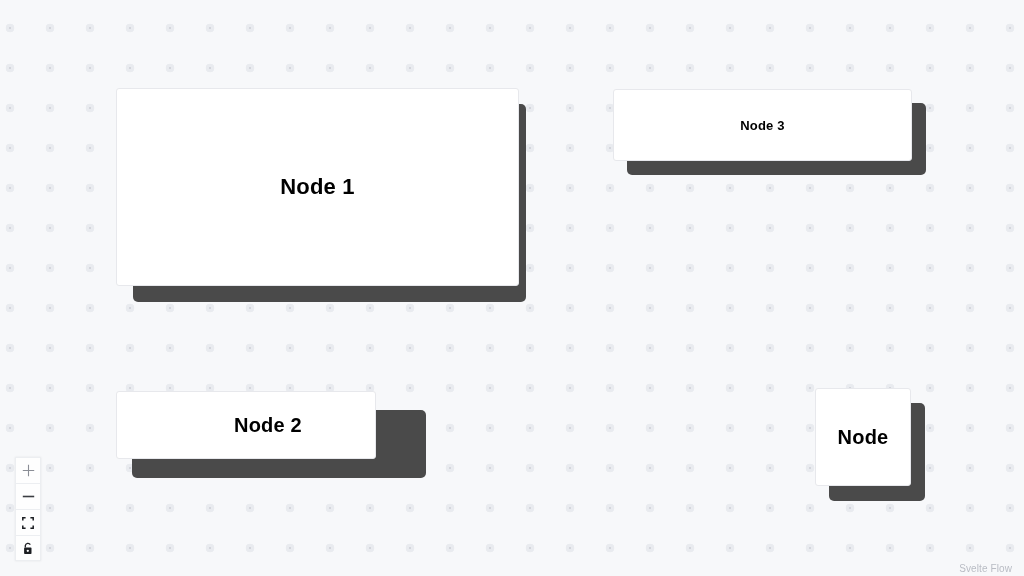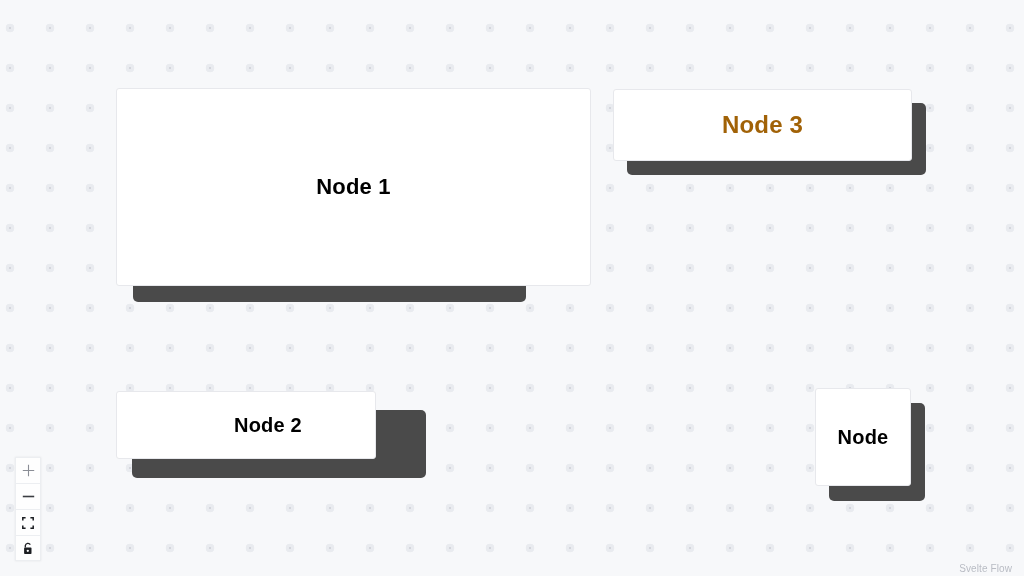--- a/index.html
+++ b/index.html
@@ -97,36 +97,36 @@
     text-decoration: none;
   }
 </style>
 </head>
 <body>
 
 <div id="flow-canvas" style="background-color: rgb(247, 248, 250);">
 
   <div class="node-wrap" style="left: 116px; top: 88px; width: 410px; height: 214px;">
     <div class="node-shadow" style="left: 17px; top: 16px; width: 393px; height: 198px; background: rgb(74, 74, 74);"></div>
-    <div class="node-box" style="width: 475px; height: 198px; background: rgb(255, 255, 255); border-color: rgb(231, 232, 236);">
+    <div class="node-box" style="width: 403px; height: 198px; background: rgb(255, 255, 255); border-color: rgb(231, 232, 236);">
       <span class="node-label" style="font-size: 22px; color: rgb(0, 0, 0);">Node 1</span>
     </div>
   </div>
 
   <div class="node-wrap" style="left: 116px; top: 391px; width: 310px; height: 87px;">
     <div class="node-shadow" style="left: 16px; top: 19px; width: 294px; height: 68px; background: rgb(74, 74, 74);"></div>
     <div class="node-box" style="width: 260px; height: 68px; background: rgb(255, 255, 255); border-color: rgb(231, 232, 236); padding-left: 44px;">
       <span class="node-label" style="font-size: 20px; color: rgb(0, 0, 0);">Node 2</span>
     </div>
   </div>
 
   <div class="node-wrap" style="left: 613px; top: 89px; width: 313px; height: 86px;">
     <div class="node-shadow" style="left: 14px; top: 14px; width: 299px; height: 72px; background: rgb(74, 74, 74);"></div>
     <div class="node-box" style="width: 299px; height: 72px; background: rgb(255, 255, 255); border-color: rgb(231, 232, 236);">
-      <span class="node-label" style="font-size: 24px; color: #a16207;">Node 3</span>
+      <span class="node-label" style="font-size: 13px; color: #000000;">Node 3</span>
     </div>
   </div>
 
   <div class="node-wrap" style="left: 815px; top: 388px; width: 110px; height: 113px;">
     <div class="node-shadow" style="left: 14px; top: 15px; width: 96px; height: 98px; background: rgb(74, 74, 74);"></div>
     <div class="node-box" style="width: 96px; height: 98px; background: rgb(255, 255, 255); border-color: rgb(231, 232, 236); align-items: center;">
       <span class="node-label" style="font-size: 20px; color: rgb(0, 0, 0);">Node</span>
     </div>
   </div>
 

